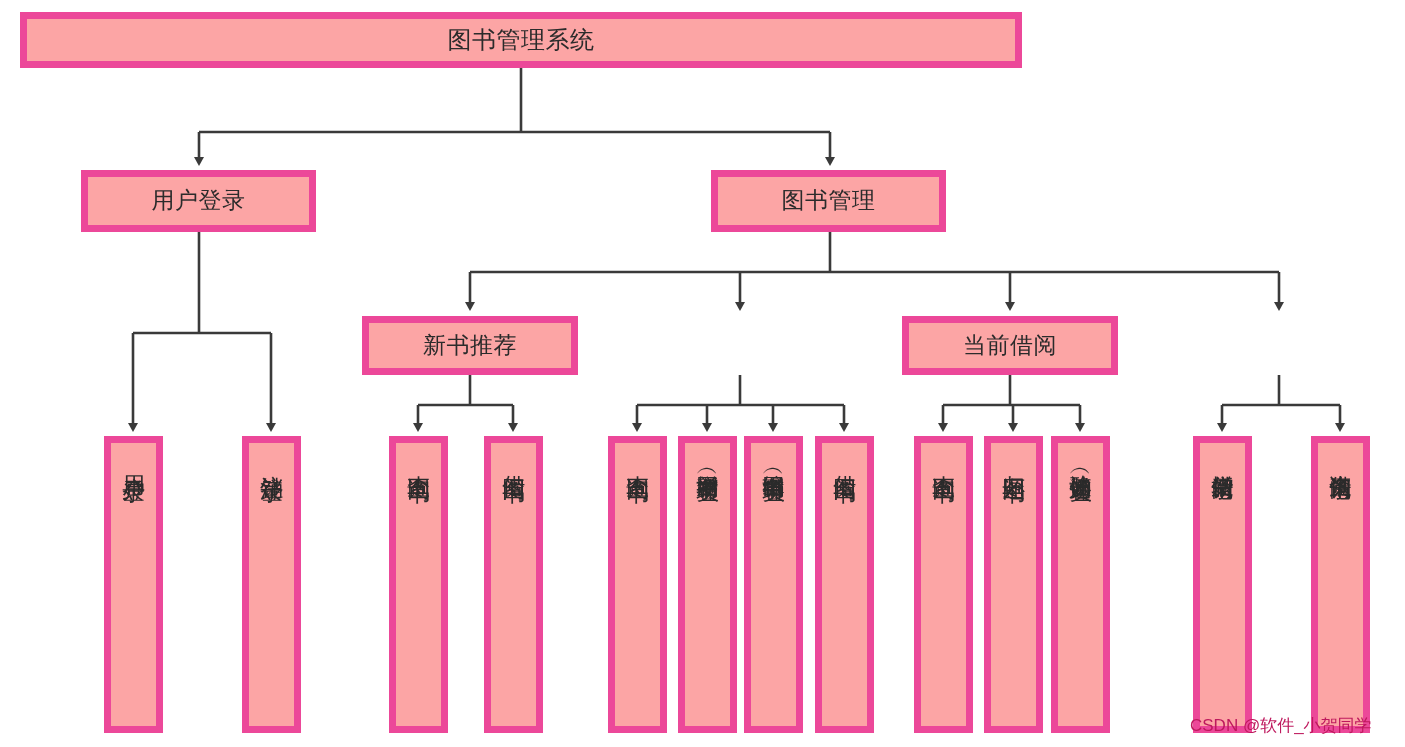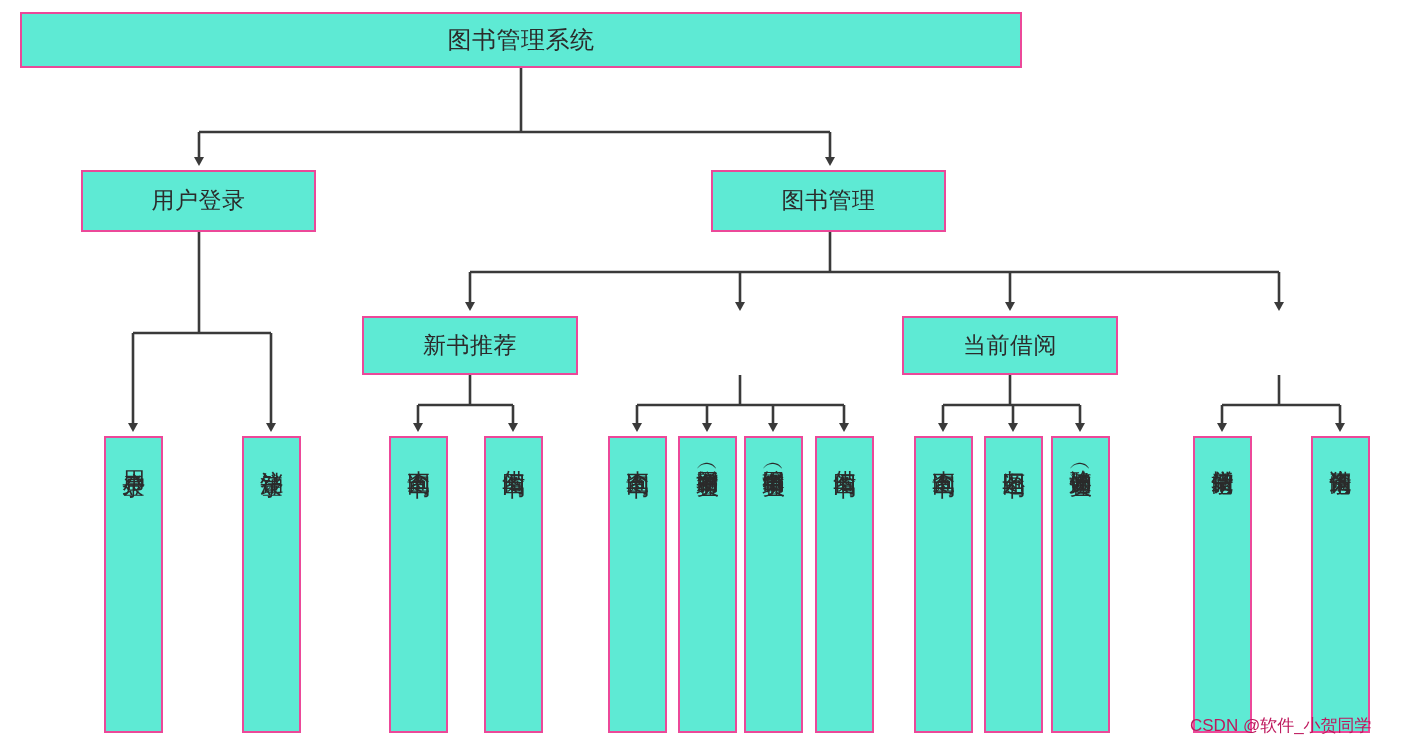--- a/index.html
+++ b/index.html
@@ -21,22 +21,22 @@
     position: absolute;
     left: 0;
     top: 0;
     width: 1405px;
     height: 747px;
     pointer-events: none;
   }
   .node {
     position: absolute;
     box-sizing: border-box;
-    border: 2px solid #ec4899;
-    background: #5eead4;
+    border: 7px solid #ec4899;
+    background: #fca5a5;
     display: flex;
     align-items: center;
     justify-content: center;
     color: #2b2b2b;
     z-index: 2;
   }
   .node .lbl {
     display: block;
     text-align: center;
     line-height: 1.18;

